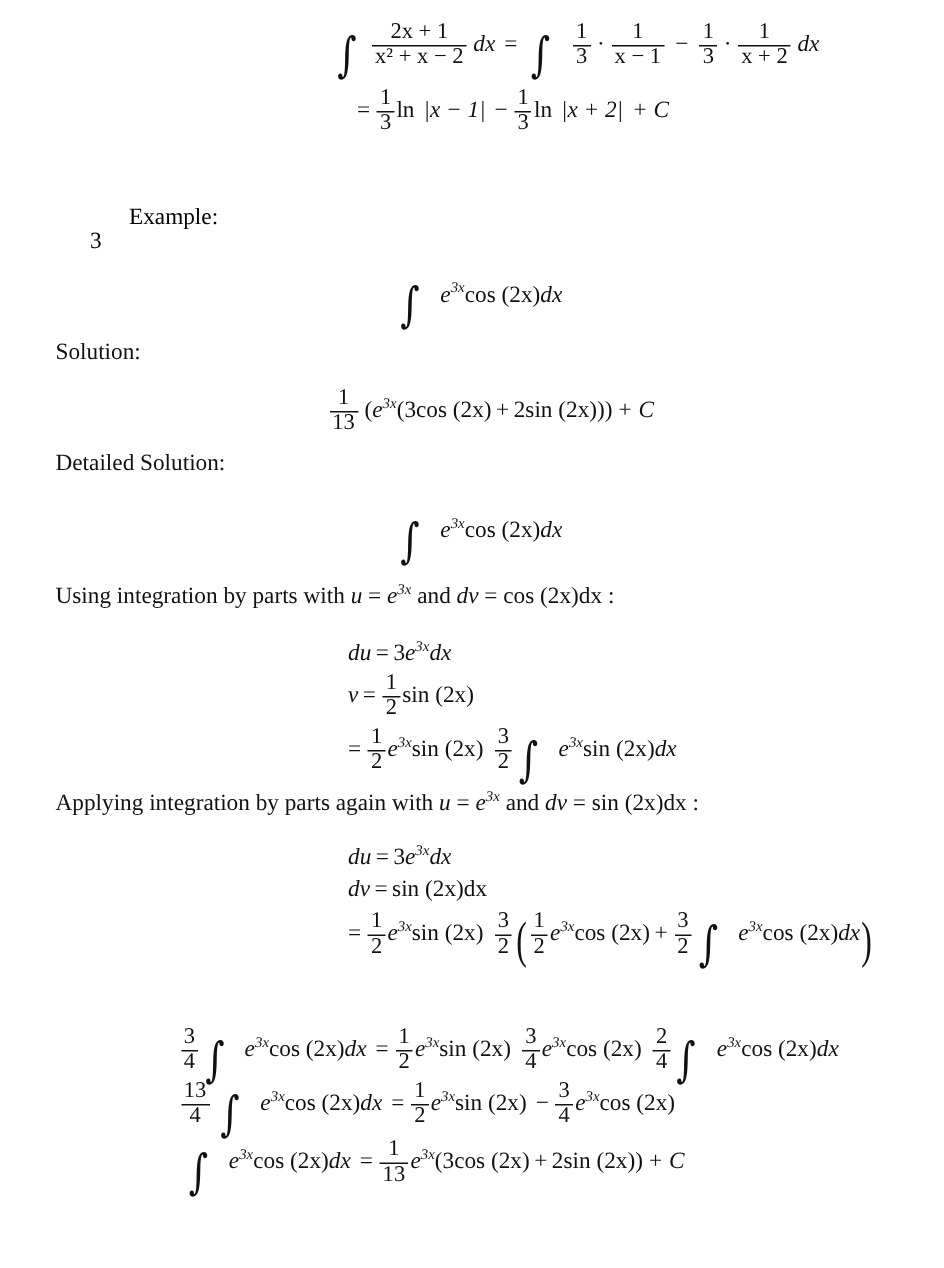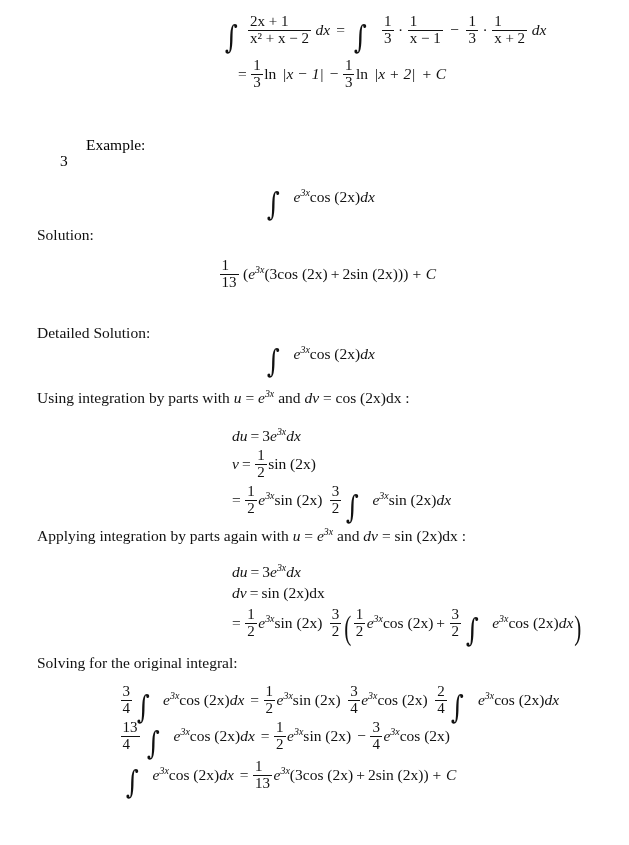--- a/index.html
+++ b/index.html
@@ -61,20 +61,21 @@
     font-size: 0.64em;
     vertical-align: super;
     line-height: 0;
     font-style: italic;
   }
 
   
   .frac {
     display: inline-block;
     vertical-align: -0.52em;
+    text-align: center;
     font-size: 0.97em;
     line-height: 1.05;
     margin: 0 1.5px;
   }
   .frac .num {
     display: block;
     padding: 0 2px;
     font-style: normal;
   }
   .frac .den {
@@ -130,21 +131,21 @@
   <div class="eq" style="left:264px; top:188px;">
     <span class="intg">∫</span><span class="sp-lg"></span><span class="mi">e</span><sup class="exp">3x</sup><span class="fn">cos (2x)</span><span class="mi">dx</span>
   </div>
 
   <div class="body-text" style="left:37px; top:226px;">Solution:</div>
 
   <div class="eq" style="left:218px; top:258px;">
     <span class="frac"><span class="num">1</span><span class="den">13</span></span><span class="sp-sm"></span><span class="mo">(</span><span class="mi">e</span><sup class="exp">3x</sup><span class="mo">(</span><span class="fn">3cos (2x)</span><span class="sp-sm"></span><span class="mo">+</span><span class="sp-sm"></span><span class="fn">2sin (2x)</span><span class="mo">)</span><span class="mo">)</span><span class="sp-sm"></span><span class="mi">+ C</span>
   </div>
 
-  <div class="body-text" style="left:37px; top:300px;margin-top:24px;">Detailed Solution:</div>
+  <div class="body-text" style="left:37px; top:300px;">Detailed Solution:</div>
 
   <div class="eq" style="left:264px; top:345px;">
     <span class="intg">∫</span><span class="sp-lg"></span><span class="mi">e</span><sup class="exp">3x</sup><span class="fn">cos (2x)</span><span class="mi">dx</span>
   </div>
 
   <div class="body-text" style="left:37px; top:389px;">
     <span>Using integration by parts with </span><span class="mi">u</span><span class="mo"> = </span><span class="mi">e</span><sup class="exp">3x</sup><span> and </span><span class="mi">dv</span><span class="mo"> = </span><span class="fn">cos (2x)dx</span><span> :</span>
   </div>
 
   <div class="eq" style="left:232px; top:427px;">
@@ -168,21 +169,20 @@
   </div>
 
   <div class="eq" style="left:232px; top:584px;">
     <span class="mi">dv</span><span class="sp-sm"></span><span class="mo">=</span><span class="sp-sm"></span><span class="fn">sin (2x)dx</span>
   </div>
 
   <div class="eq" style="left:232px; top:607px;">
     <span class="mo">=</span><span class="sp-sm"></span><span class="frac"><span class="num">1</span><span class="den">2</span></span><span class="mi">e</span><sup class="exp">3x</sup><span class="fn">sin (2x)</span><span class="sp"></span><span class="frac"><span class="num">3</span><span class="den">2</span></span><span class="bigparen">(</span><span class="frac"><span class="num">1</span><span class="den">2</span></span><span class="mi">e</span><sup class="exp">3x</sup><span class="fn">cos (2x)</span><span class="sp-sm"></span><span class="mo">+</span><span class="sp-sm"></span><span class="frac"><span class="num">3</span><span class="den">2</span></span><span class="intg">∫</span><span class="sp-lg"></span><span class="mi">e</span><sup class="exp">3x</sup><span class="fn">cos (2x)</span><span class="mi">dx</span><span class="bigparen">)</span>
   </div>
 
-  <div class="body-text" style="left:37px; top:654px;">Solving for the original integral:</div>
 
   <div class="eq" style="left:119px; top:684px;">
     <span class="frac"><span class="num">3</span><span class="den">4</span></span><span class="intg">∫</span><span class="sp-lg"></span><span class="mi">e</span><sup class="exp">3x</sup><span class="fn">cos (2x)</span><span class="mi">dx</span><span class="sp"></span><span class="mo">=</span><span class="sp-sm"></span><span class="frac"><span class="num">1</span><span class="den">2</span></span><span class="mi">e</span><sup class="exp">3x</sup><span class="fn">sin (2x)</span><span class="sp"></span><span class="frac"><span class="num">3</span><span class="den">4</span></span><span class="mi">e</span><sup class="exp">3x</sup><span class="fn">cos (2x)</span><span class="sp"></span><span class="frac"><span class="num">2</span><span class="den">4</span></span><span class="intg">∫</span><span class="sp-lg"></span><span class="mi">e</span><sup class="exp">3x</sup><span class="fn">cos (2x)</span><span class="mi">dx</span>
   </div>
 
   <div class="eq" style="left:119px; top:720px;">
     <span class="frac"><span class="num">13</span><span class="den">4</span></span><span class="sp-sm"></span><span class="intg">∫</span><span class="sp-lg"></span><span class="mi">e</span><sup class="exp">3x</sup><span class="fn">cos (2x)</span><span class="mi">dx</span><span class="sp"></span><span class="mo">=</span><span class="sp-sm"></span><span class="frac"><span class="num">1</span><span class="den">2</span></span><span class="mi">e</span><sup class="exp">3x</sup><span class="fn">sin (2x)</span><span class="sp"></span><span class="mo">−</span><span class="sp-sm"></span><span class="frac"><span class="num">3</span><span class="den">4</span></span><span class="mi">e</span><sup class="exp">3x</sup><span class="fn">cos (2x)</span>
   </div>
 
   <div class="eq" style="left:123px; top:759px;">

